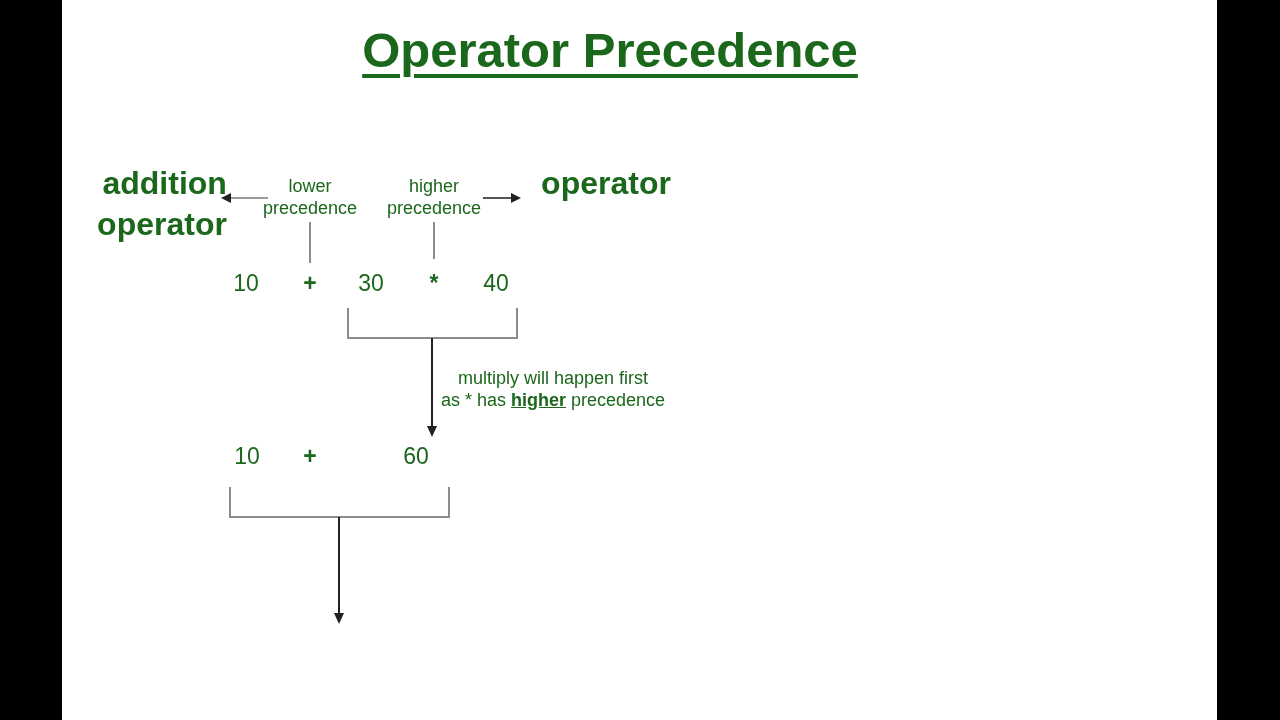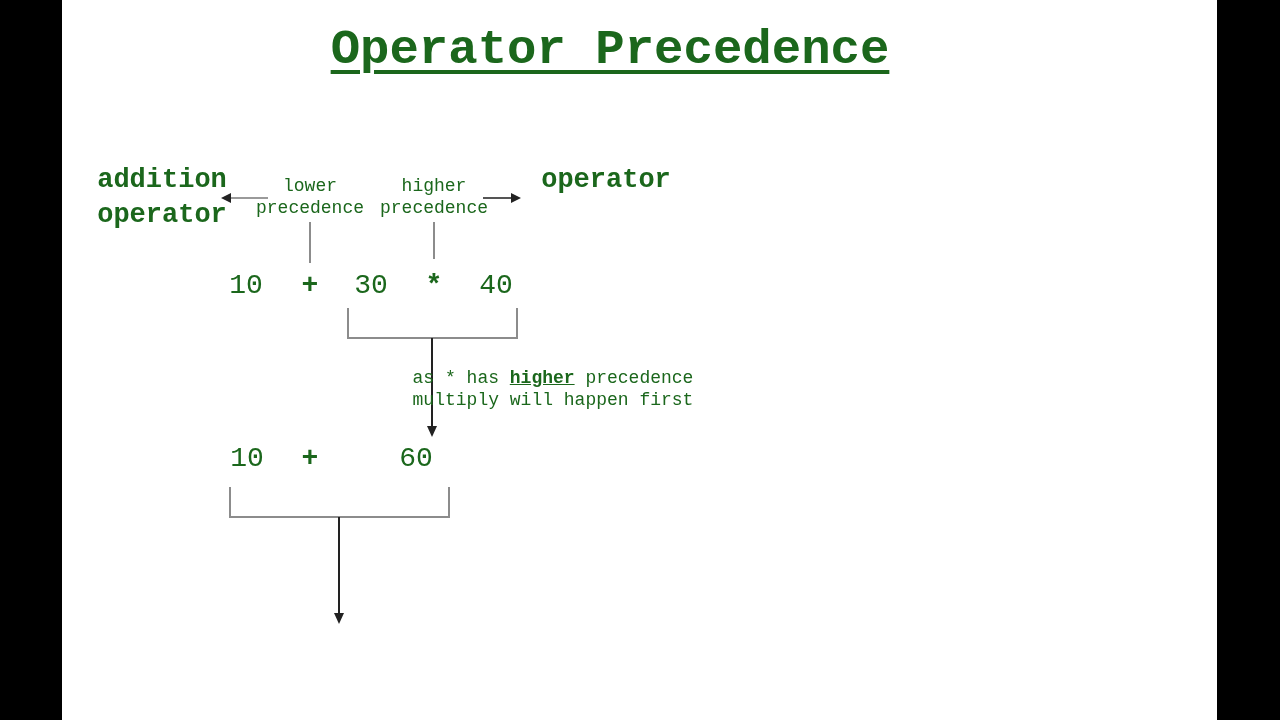--- a/index.html
+++ b/index.html
@@ -6,44 +6,44 @@
     --green:#1b671c;
     --line-gray:#8c8c8c;
     --arrow-dark:#222222;
     --pillar:#000000;
     --bg:#ffffff;
   }
   *{margin:0;padding:0;box-sizing:border-box;}
   html,body{width:1280px;height:720px;overflow:hidden;background:var(--bg);}
   .canvas{
     position:relative;width:1280px;height:720px;background:var(--bg);
-    font-family:Liberation Mono, monospace;color:var(--green);
+    font-family:Liberation Sans, sans-serif;color:var(--green);
   }
   .pillar{position:absolute;top:0;height:720px;background:var(--pillar);}
   .pillar.left{left:0;width:62px;}
   .pillar.right{left:1217px;width:63px;}
 
   .title{
     position:absolute;left:610px;top:22px;transform:translateX(-50%);
     font-size:49px;font-weight:bold;white-space:nowrap;
     text-decoration:underline;text-decoration-thickness:4px;text-underline-offset:7px;
   }
 
   .biglabel{
-    position:absolute;transform:translateX(-50%);text-align:left;
-    font-size:27px;font-weight:bold;line-height:1.28;white-space:nowrap;
+    position:absolute;transform:translateX(-50%);text-align:right;
+    font-size:32px;font-weight:bold;line-height:1.28;white-space:nowrap;
   }
   .smalllabel{
     position:absolute;transform:translateX(-50%);text-align:center;
     font-size:18px;line-height:1.2;white-space:nowrap;
   }
 
   .token{
     position:absolute;transform:translateX(-50%);
-    font-size:28px;line-height:1;white-space:nowrap;
+    font-size:23px;line-height:1;white-space:nowrap;
   }
   .token.op{font-weight:bold;}
 
   .hline,.vline{position:absolute;background:var(--line-gray);}
   .hline{height:2px;}
   .vline{width:2px;}
   .dark{background:var(--arrow-dark);}
 
   .ah{position:absolute;width:0;height:0;}
   .ah.left {border-top:5px solid transparent;border-bottom:5px solid transparent;border-right:10px solid var(--arrow-dark);}
@@ -109,22 +109,22 @@
     <div class="vline" style="left:516px;top:308px;height:31px;"></div>
     <div class="hline" style="left:347px;top:337px;width:171px;"></div>
   </div>
 
   <div>
     <div class="vline dark" style="left:431px;top:338px;height:90px;"></div>
     <div class="ah down" style="left:427px;top:426px;"></div>
   </div>
 
   <div class="note" style="left:553px;top:368px;">
+    <div>multiply will happen first</div>
     <div><span>as * has </span><span class="emph">higher</span><span> precedence</span></div>
-    <div>multiply will happen first</div>
   </div>
 
   <div class="token" style="left:247px;top:445px;">10</div>
   <div class="token op" style="left:310px;top:445px;">+</div>
   <div class="token" style="left:416px;top:445px;">60</div>
 
   <div>
     <div class="vline" style="left:229px;top:487px;height:31px;"></div>
     <div class="vline" style="left:448px;top:487px;height:31px;"></div>
     <div class="hline" style="left:229px;top:516px;width:221px;"></div>

